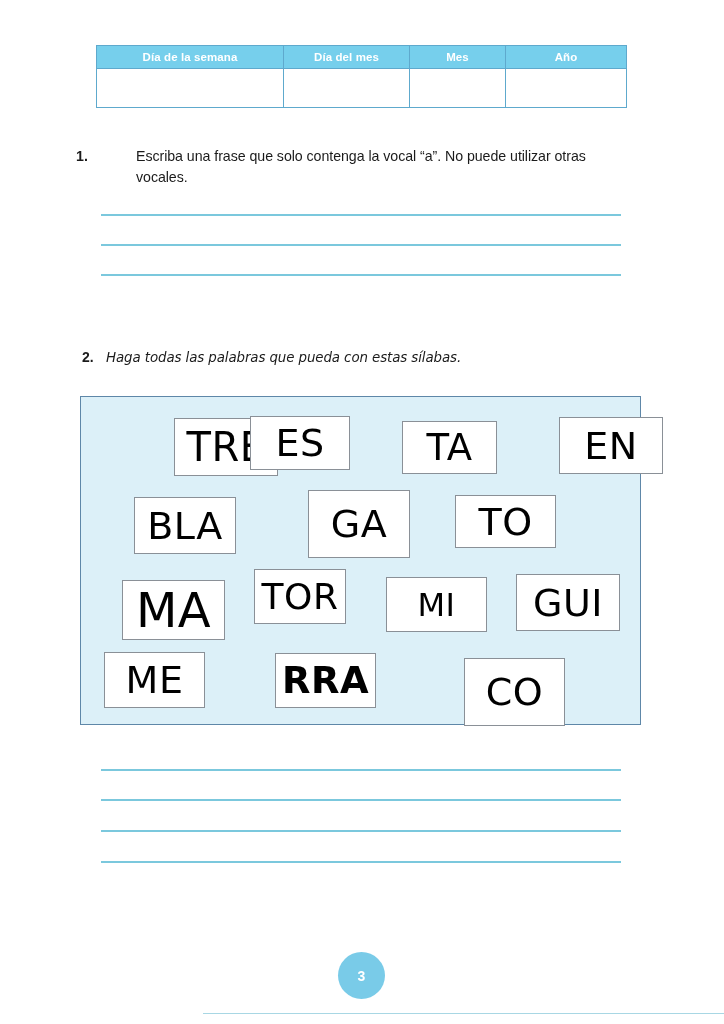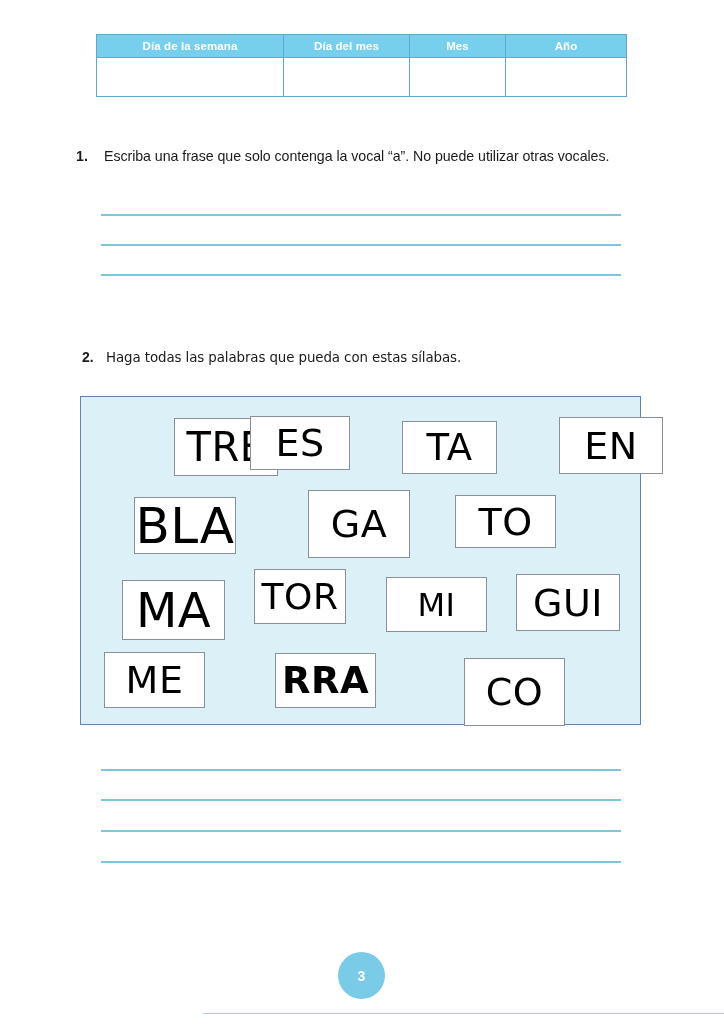--- a/index.html
+++ b/index.html
@@ -19,21 +19,21 @@
 
   .page {
     position: absolute;
     inset: 0;
   }
 
   
   .date-table {
     position: absolute;
     left: 96px;
-    top: 34px;
+    top: 45px;
     width: 526px;
     border-collapse: collapse;
     table-layout: fixed;
     border-radius: 21px;
   }
   .date-table th,
   .date-table td {
     border: 1px solid #5ea9cd;
     padding: 0;
     margin: 0;
@@ -70,37 +70,38 @@
   }
 
   #exercise-1 {
     left: 76px;
     top: 146px;
     width: 548px;
     font-size: 14.2px;
     line-height: 21px;
   }
   #exercise-1 .ex-num { width: 28px; }
-  #exercise-1 .ex-text { letter-spacing: -0.05px; }
+  #exercise-1 .ex-text { letter-spacing: -0.05px; margin-left: 32px; }
 
   #exercise-2 {
     left: 82px;
     top: 347px;
     width: 545px;
     font-size: 14px;
     line-height: 21px;
     font-family: "DejaVu Sans", sans-serif;
   }
   #exercise-2 .ex-num {
     width: 24px;
     font-family: "Liberation Sans", sans-serif;
   }
   #exercise-2 .ex-text {
     font-size: 13.4px;
     letter-spacing: -0.1px;
+    font-style: italic;
   }
 
   
   .rule {
     position: absolute;
     height: 0;
     border-top: 2px solid #7bc8dd;
     left: 101px;
     width: 520px;
   }
@@ -193,21 +194,21 @@
   <div id="answer-lines-top">
       <div class="rule" style="top: 214px;"></div>
       <div class="rule" style="top: 244px;"></div>
       <div class="rule" style="top: 274px;"></div>
     </div>
   <div class="syllable-panel" id="syllable-panel" style="background: rgb(220, 240, 248); border-color: rgb(94, 135, 168);">
       <div class="syllable" style="left: 93px; top: 21px; width: 104px; height: 58px; font-size: 40px;">TRE</div>
       <div class="syllable" style="left: 321px; top: 24px; width: 95px; height: 53px; font-size: 37px;">TA</div>
       <div class="syllable" style="left: 169px; top: 19px; width: 100px; height: 54px; font-size: 38px;">ES</div>
       <div class="syllable" style="left: 435px; top: 20px; width: 104px; height: 57px; font-size: 38px; margin-left: 43px;">EN</div>
-      <div class="syllable" style="left: 53px; top: 100px; width: 102px; height: 57px; font-size: 50px; text-align: center;">BLA</div>
+      <div class="syllable" style="left: 53px; top: 100px; width: 102px; height: 57px; font-size: 38px; text-align: center;">BLA</div>
       <div class="syllable" style="left: 227px; top: 93px; width: 102px; height: 68px; font-size: 38px;">GA</div>
       <div class="syllable" style="left: 374px; top: 98px; width: 101px; height: 53px; font-size: 38px;">TO</div>
       <div class="syllable" style="left: 41px; top: 183px; width: 103px; height: 60px; font-size: 48px;">MA</div>
       <div class="syllable" style="left: 173px; top: 172px; width: 92px; height: 55px; font-size: 36px;">TOR</div>
       <div class="syllable" style="left: 305px; top: 180px; width: 101px; height: 55px; font-size: 32px;">MI</div>
       <div class="syllable" style="left: 435px; top: 177px; width: 104px; height: 57px; font-size: 38px;">GUI</div>
       <div class="syllable" style="left: 23px; top: 255px; width: 101px; height: 56px; font-size: 38px;">ME</div>
       <div class="syllable" style="left: 194px; top: 256px; width: 101px; height: 55px; font-size: 37px; font-weight: bold;">RRA</div>
       <div class="syllable" style="left: 383px; top: 261px; width: 101px; height: 68px; font-size: 38px;">CO</div>
     </div>

